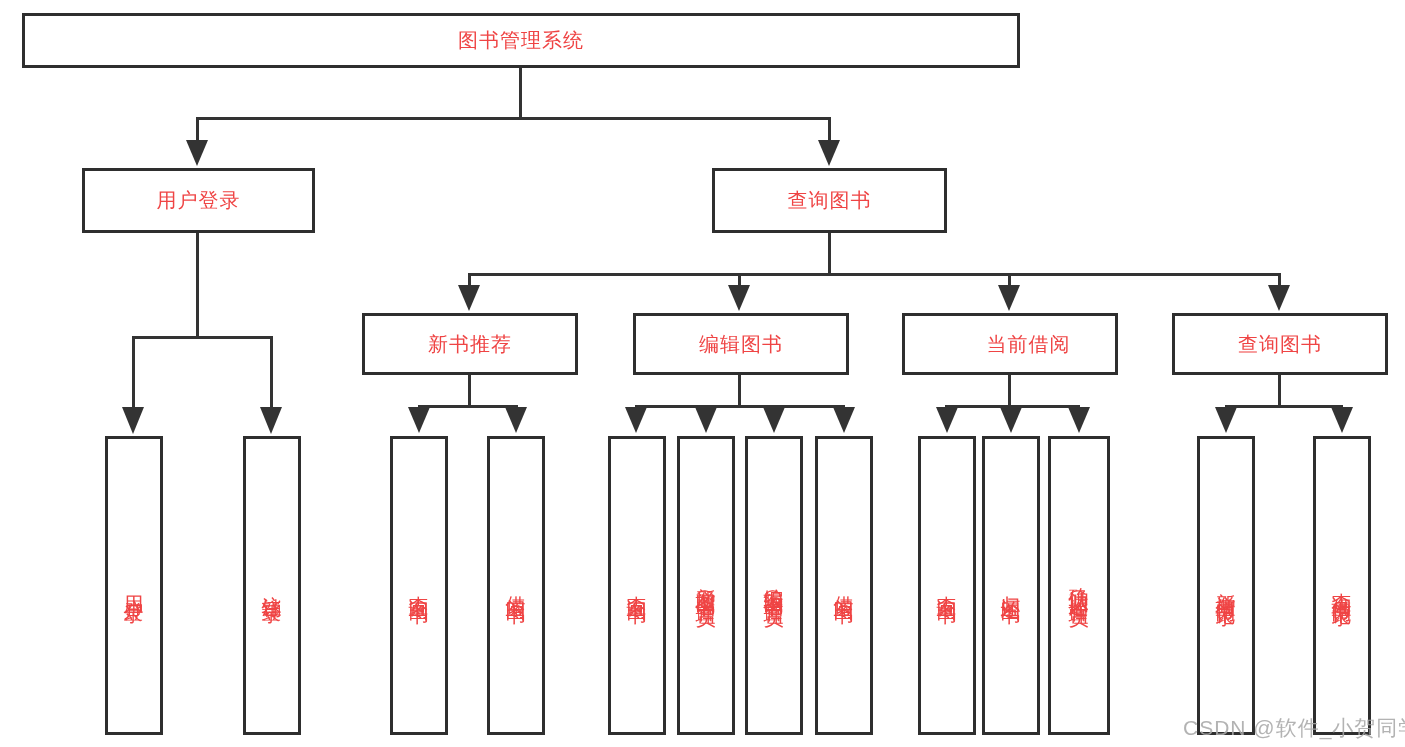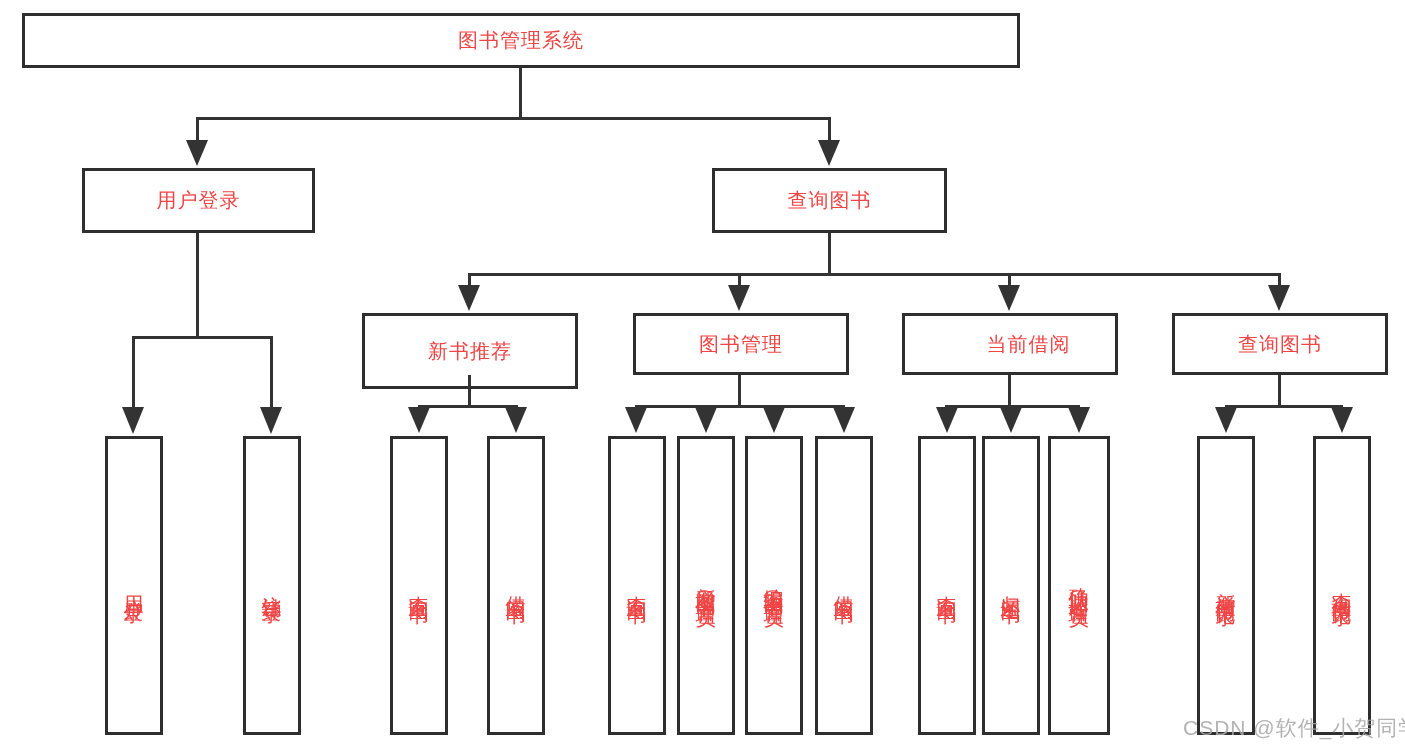--- a/index.html
+++ b/index.html
@@ -83,25 +83,25 @@
   <div class="hline" style="left:468px;top:273px;width:812px;height:3px;"></div>
   <div class="vline" style="left:468px;top:273px;width:3px;height:14px;"></div>
   <div class="vline" style="left:738px;top:273px;width:3px;height:14px;"></div>
   <div class="vline" style="left:1008px;top:273px;width:3px;height:14px;"></div>
   <div class="vline" style="left:1278px;top:273px;width:3px;height:14px;"></div>
   <div class="arrow" style="left:458px;top:285px;"></div>
   <div class="arrow" style="left:728px;top:285px;"></div>
   <div class="arrow" style="left:998px;top:285px;"></div>
   <div class="arrow" style="left:1268px;top:285px;"></div>
 
-  <div class="box" style="left:362px;top:313px;width:216px;height:76px;">
+  <div class="box" style="left:362px;top:313px;width:216px;height:62px;">
     <span>新书推荐</span>
   </div>
   <div class="box" style="left:633px;top:313px;width:216px;height:62px;">
-    <span>图书管理</span>
+    <span>编辑图书</span>
   </div>
   <div class="box" style="left:902px;top:313px;width:216px;height:62px;padding-left:37px;">
     <span>当前借阅</span>
   </div>
   <div class="box" style="left:1172px;top:313px;width:216px;height:62px;">
     <span>查询图书</span>
   </div>
 
   <div class="vline" style="left:468px;top:375px;width:3px;height:33px;"></div>
   <div class="hline" style="left:418px;top:405px;width:100px;height:3px;"></div>

